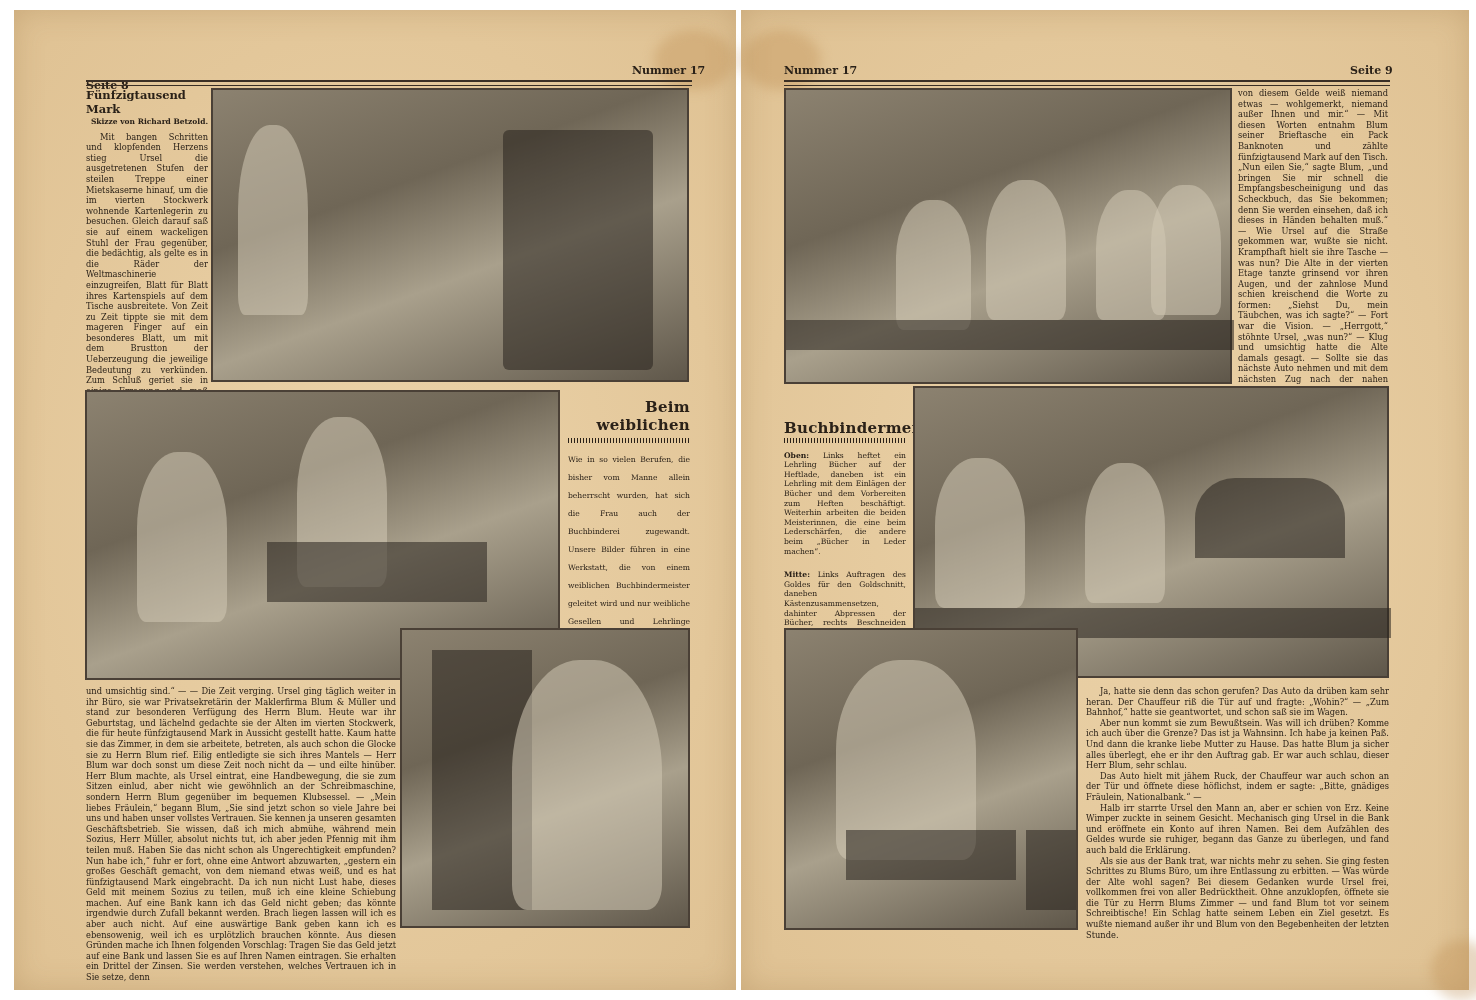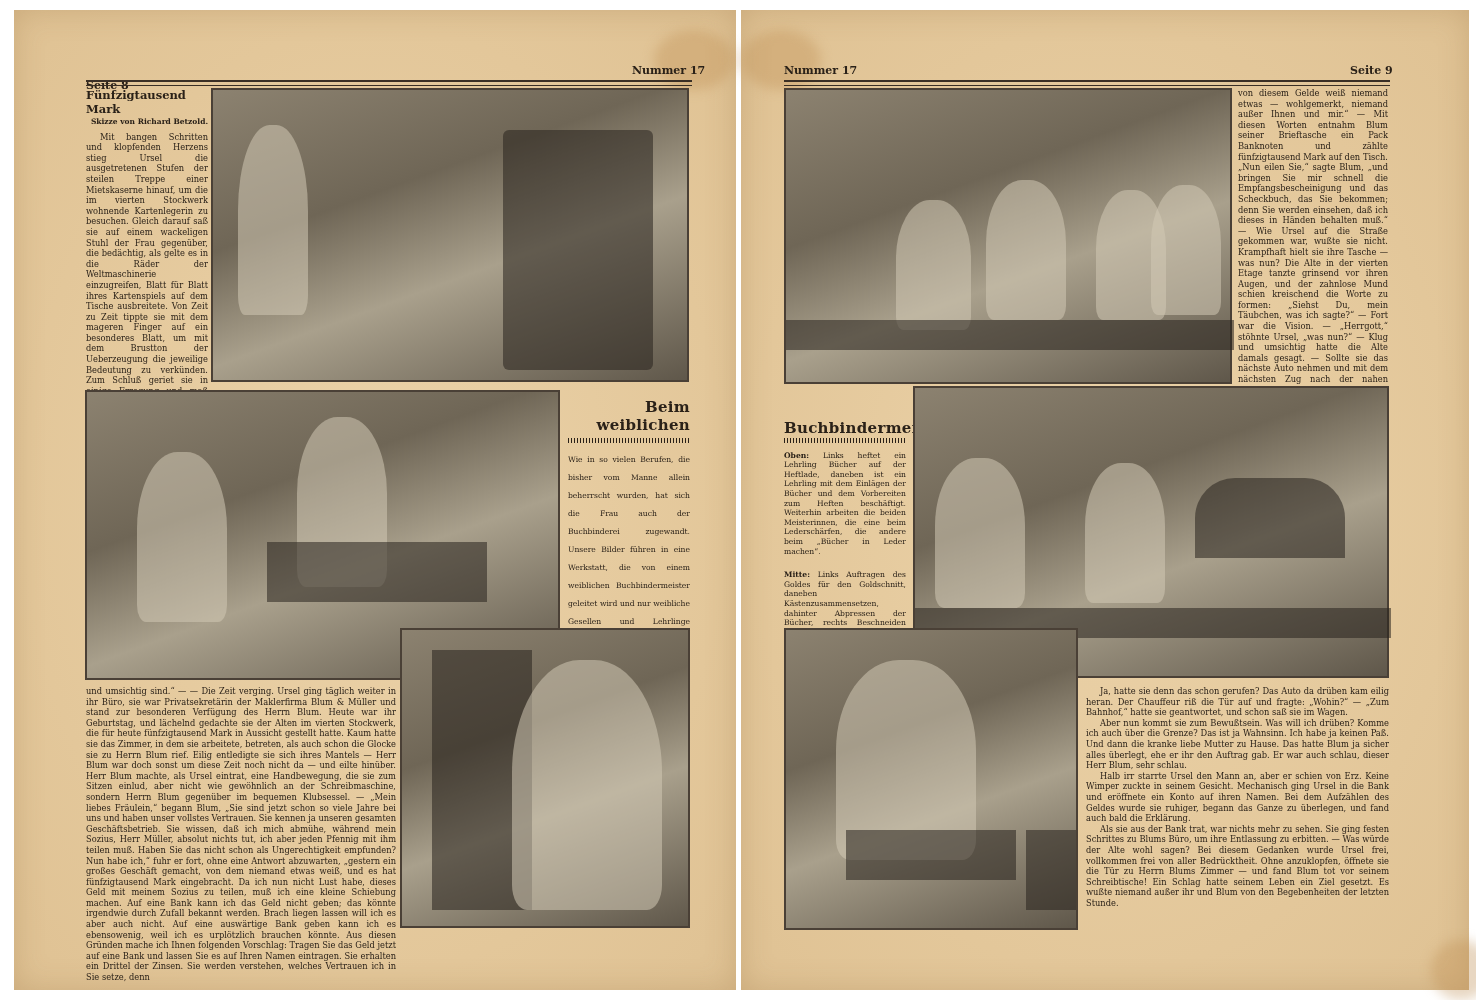--- a/index.html
+++ b/index.html
@@ -107,17 +107,18 @@
   <div class="dark" style="left:0;top:220px;width:476px;height:30px;"></div>
 </div>
 
 <div class="photo" style="left:784px;top:628px;width:294px;height:302px;">
   <div class="fig" style="left:50px;top:30px;width:140px;height:200px;"></div>
   <div class="dark" style="left:60px;top:200px;width:170px;height:50px;"></div>
   <div class="dark" style="left:240px;top:200px;width:50px;height:80px;"></div>
 </div>
 
 <div class="col" style="left:1086px;top:686px;width:303px;">
-  <span class="indent">Ja, hatte sie denn das schon gerufen? Das Auto da drüben kam eilig heran. Der Chauffeur riß die Tür auf und fragte: „Wohin?“ — „Zum Bahnhof,“ hatte sie geantwortet, und schon saß sie im Wagen.</span>
+  <span class="indent">Ja, hatte sie denn das schon gerufen? Das Auto da drüben kam sehr heran. Der Chauffeur riß die Tür auf und fragte: „Wohin?“ — „Zum Bahnhof,“ hatte sie geantwortet, und schon saß sie im Wagen.</span>
   <span class="indent">Aber nun kommt sie zum Bewußtsein. Was will ich drüben? Komme ich auch über die Grenze? Das ist ja Wahnsinn. Ich habe ja keinen Paß. Und dann die kranke liebe Mutter zu Hause. Das hatte Blum ja sicher alles überlegt, ehe er ihr den Auftrag gab. Er war auch schlau, dieser Herr Blum, sehr schlau.</span>
+  <span class="indent">Das Auto hielt mit jähem Ruck, der Chauffeur war auch schon an der Tür und öffnete diese höflichst, indem er sagte: „Bitte, gnädiges Fräulein, Nationalbank.“ —</span>
   <span class="indent">Halb irr starrte Ursel den Mann an, aber er schien von Erz. Keine Wimper zuckte in seinem Gesicht. Mechanisch ging Ursel in die Bank und eröffnete ein Konto auf ihren Namen. Bei dem Aufzählen des Geldes wurde sie ruhiger, begann das Ganze zu überlegen, und fand auch bald die Erklärung.</span>
   <span class="indent">Als sie aus der Bank trat, war nichts mehr zu sehen. Sie ging festen Schrittes zu Blums Büro, um ihre Entlassung zu erbitten. — Was würde der Alte wohl sagen? Bei diesem Gedanken wurde Ursel frei, vollkommen frei von aller Bedrücktheit. Ohne anzuklopfen, öffnete sie die Tür zu Herrn Blums Zimmer — und fand Blum tot vor seinem Schreibtische! Ein Schlag hatte seinem Leben ein Ziel gesetzt. Es wußte niemand außer ihr und Blum von den Begebenheiten der letzten Stunde.</span>
 </div>
 
 </body></html>

